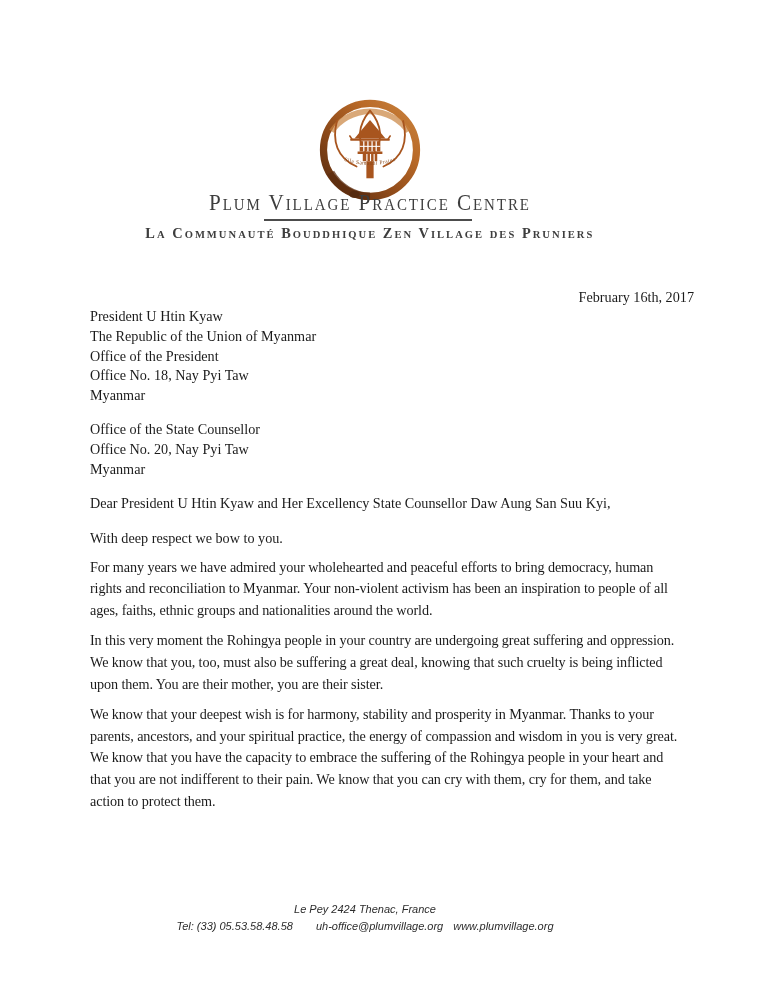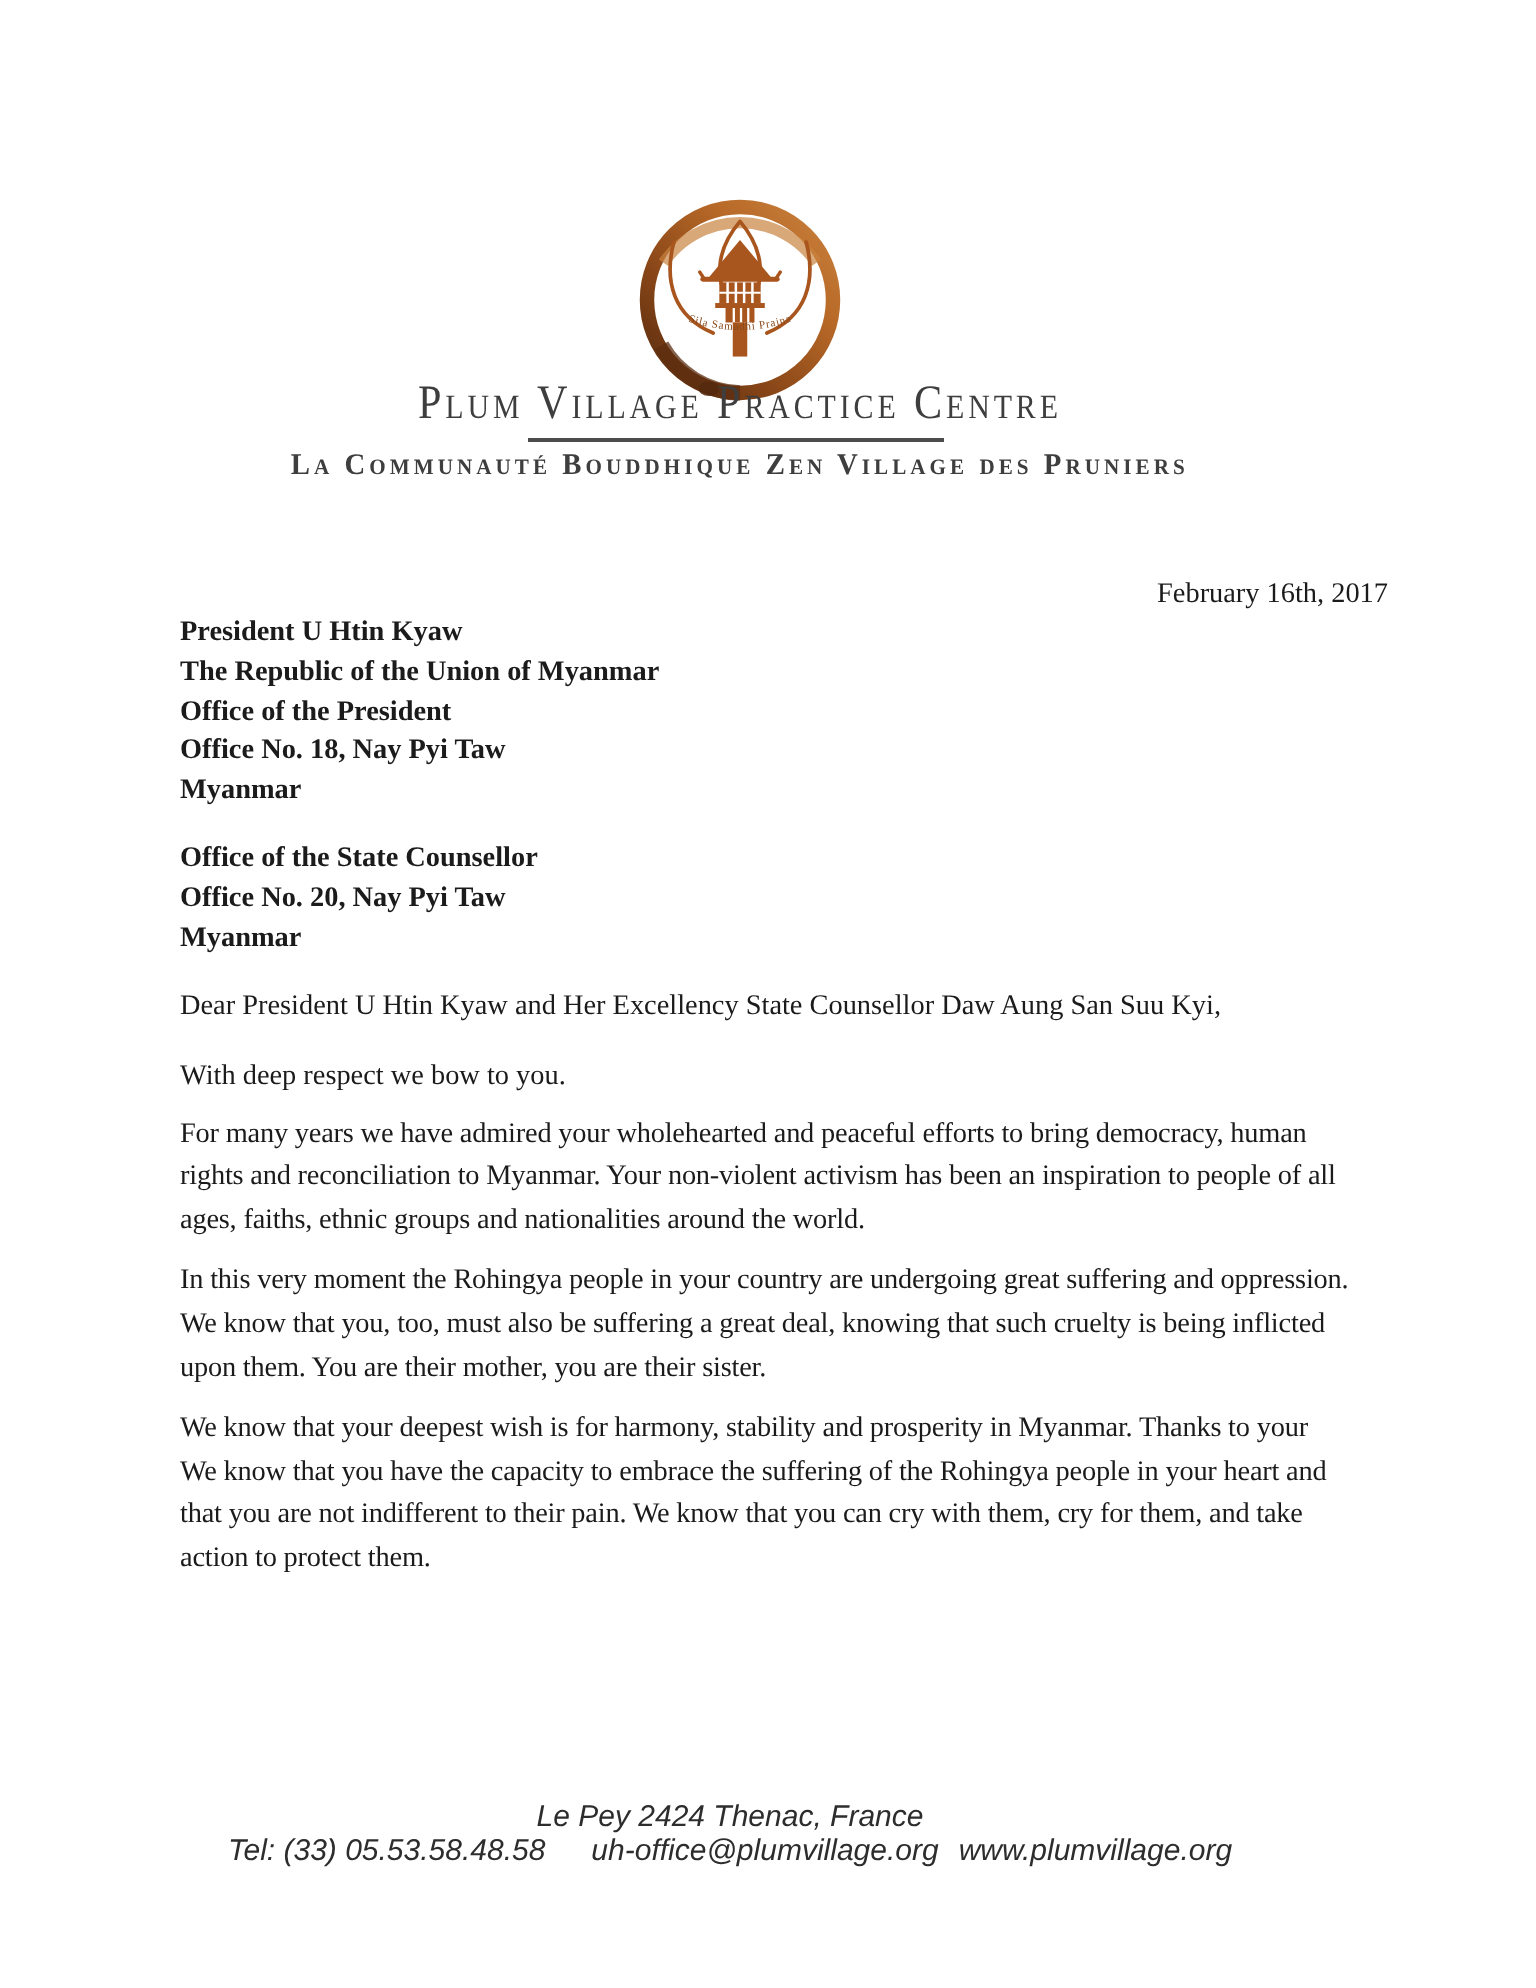--- a/index.html
+++ b/index.html
@@ -22,31 +22,31 @@
   .pv-subtitle {
     display:inline-block; font-variant:small-caps; font-weight:600; font-size:15px;
     letter-spacing:2.1px; color:#3e3e3e; white-space:nowrap;
     transform:scaleX(0.96); transform-origin:center;
   }
 
   
   .letter-body { position:absolute; top:287px; left:90px; width:612px; font-size:14.2px; }
   .date-line { text-align:right; padding-right:8px; line-height:20px; }
   .addr { line-height:19.8px; margin-bottom:14px; }
-  .addr div { white-space:nowrap;font-weight:bold; }
+  .addr div { white-space:nowrap; }
   .salutation { line-height:21.6px; margin-bottom:13px; white-space:nowrap; }
   .opening { line-height:21.6px; margin-bottom:7px; }
   .para { line-height:21.6px; margin-bottom:9px; letter-spacing:-0.1px; }
   .para div { white-space:nowrap; }
 
   
   .footer {
     position:absolute; top:901px; left:0; width:730px; text-align:center;
     font-family:"Liberation Sans", sans-serif; font-style:italic;
-    color:#2d2d2d; font-size:15px; line-height:16.5px;
+    color:#2d2d2d; font-size:11px; line-height:16.5px;
   }
   .footer-line2 span { white-space:nowrap; }
   .footer-tel { margin-right:23px;text-align:right; }
   .footer-web { margin-left:10px; }
 </style>
 </head>
 <body>
 
 <div class="page">
 
@@ -129,20 +129,21 @@
     </div>
 
     <div class="para">
       <div>In this very moment the Rohingya people in your country are undergoing great suffering and oppression.</div>
       <div>We know that you, too, must also be suffering a great deal, knowing that such cruelty is being inflicted</div>
       <div>upon them. You are their mother, you are their sister.</div>
     </div>
 
     <div class="para">
       <div>We know that your deepest wish is for harmony, stability and prosperity in Myanmar. Thanks to your</div>
+      <div>parents, ancestors, and your spiritual practice, the energy of compassion and wisdom in you is very great.</div>
       <div>We know that you have the capacity to embrace the suffering of the Rohingya people in your heart and</div>
       <div>that you are not indifferent to their pain. We know that you can cry with them, cry for them, and take</div>
       <div>action to protect them.</div>
     </div>
 
   </div>
 
   <div class="footer">
     <div class="footer-line1">Le Pey 2424 Thenac, France</div>
     <div class="footer-line2">

